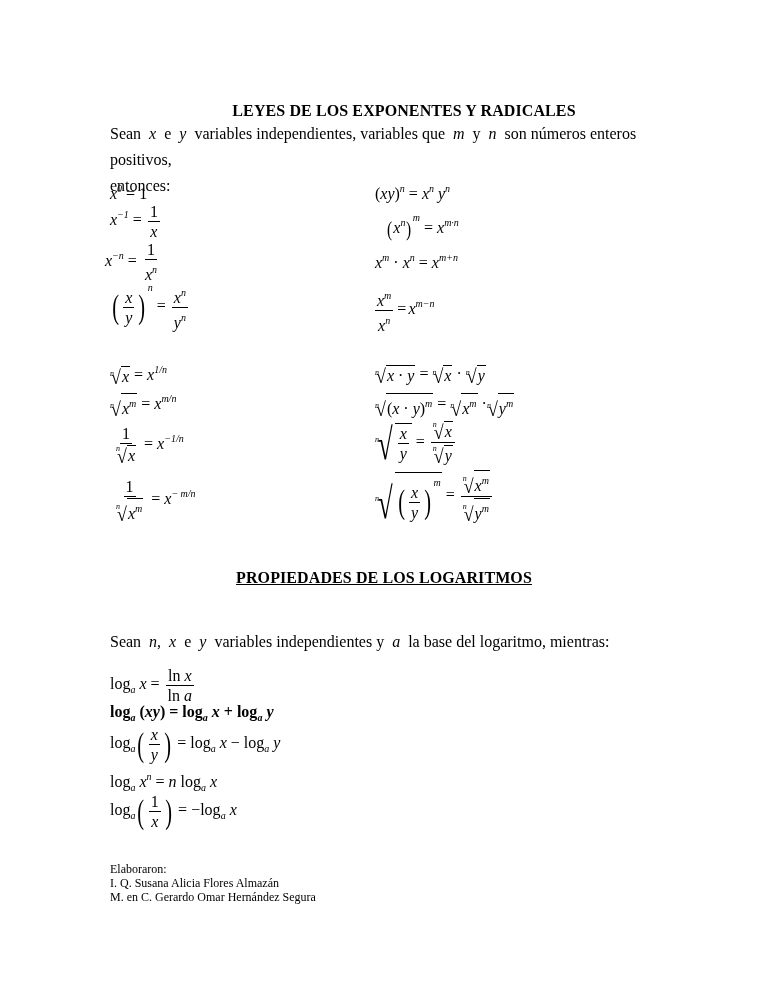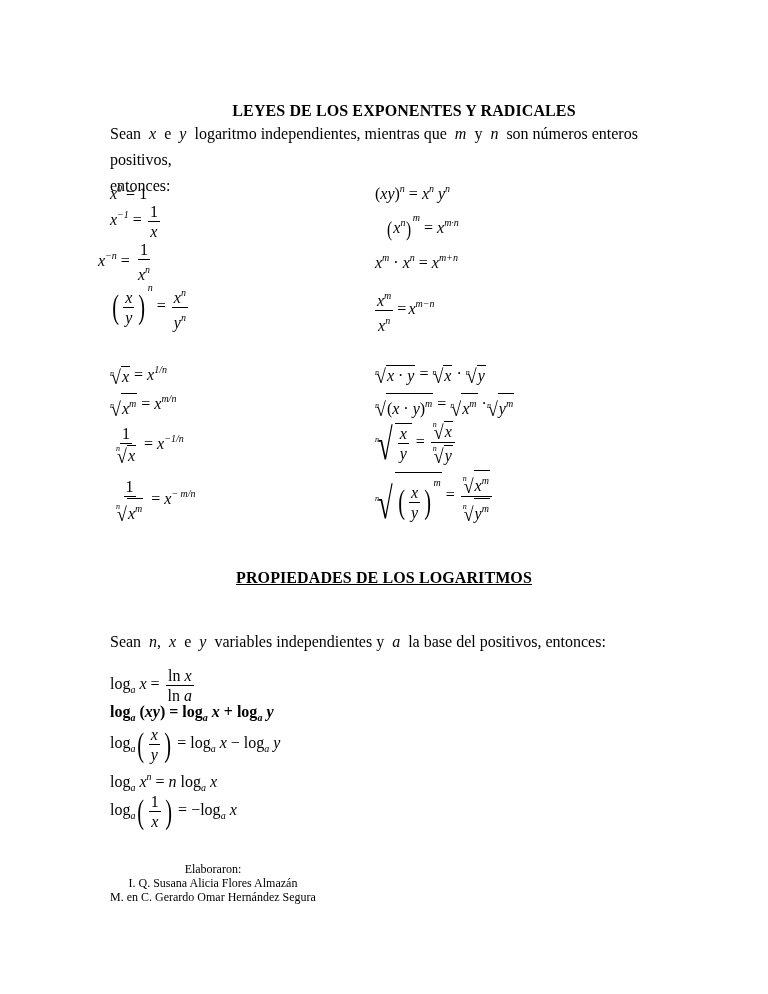--- a/index.html
+++ b/index.html
@@ -29,40 +29,40 @@
 </head>
 <body>
 
 <div class="abs title" style="top:102px;margin-left:20px;">LEYES DE LOS EXPONENTES Y RADICALES</div>
 
 <div class="abs para" style="top:121px;">
   <span>Sean</span>&nbsp;
   <span class="i">x</span>&nbsp;
   <span>e</span>&nbsp;
   <span class="i">y</span>&nbsp;
-  <span>logaritmo independientes, mientras que</span>&nbsp;
+  <span>variables independientes, variables que</span>&nbsp;
   <span class="i">m</span>&nbsp;
   <span>y</span>&nbsp;
   <span class="i">n</span>&nbsp;
   <span>son números enteros positivos,</span><br>
   <span>entonces:</span>
 </div>
 
 <div class="abs m" style="left:110px; top:184px;">
   <span class="i">x</span><span class="sup">0</span><span class="eq">=</span><span>1</span>
 </div>
 
 <div class="abs m" style="left:110px; top:203px;">
   <span class="i">x</span><span class="sup">−1</span><span class="eq">=</span><span class="frac">
       <span class="num">1</span>
       <span class="den i">x</span>
     </span>
 </div>
 
-<div class="abs m" style="left:98px; top:241px;">
+<div class="abs m" style="left:105px; top:241px;">
   <span class="i">x</span><span class="sup">−n</span><span class="eq">=</span><span class="frac">
       <span class="num">1</span>
       <span class="den"><span class="i">x</span><span class="sup">n</span></span>
     </span>
 </div>
 
 <div class="abs m" style="left:110px; top:283px;">
   <span class="paren">(</span><span class="frac">
       <span class="num i">x</span>
       <span class="den i">y</span>
@@ -208,21 +208,21 @@
 <div class="abs title" style="top:569px;text-decoration:underline;">PROPIEDADES DE LOS LOGARITMOS</div>
 
 <div class="abs para" style="top:629px;">
   <span>Sean</span>&nbsp;
   <span class="i">n</span><span>,</span>&nbsp;
   <span class="i">x</span>&nbsp;
   <span>e</span>&nbsp;
   <span class="i">y</span>&nbsp;
   <span>variables independientes y</span>&nbsp;
   <span class="i">a</span>&nbsp;
-  <span>la base del positivos, entonces:</span>
+  <span>la base del logaritmo, mientras:</span>
 </div>
 
 <div class="abs m" style="left:110px; top:667px;">
   <span>log</span><span class="sub">a</span>&nbsp;<span class="i">x</span><span class="eq">=</span><span class="frac">
       <span class="num"><span>ln</span>&nbsp;<span class="i">x</span></span>
       <span class="den"><span>ln</span>&nbsp;<span class="i">a</span></span>
     </span>
 </div>
 
 <div class="abs m" style="left:110px; top:704px;font-weight:bold;">
@@ -240,17 +240,17 @@
   <span>log</span><span class="sub">a</span>&nbsp;<span class="i">x</span><span class="sup">n</span><span class="eq">=</span><span class="i">n</span>&nbsp;<span>log</span><span class="sub">a</span>&nbsp;<span class="i">x</span>
 </div>
 
 <div class="abs m" style="left:110px; top:793px;">
   <span>log</span><span class="sub">a</span><span class="paren">(</span><span class="frac">
       <span class="num">1</span>
       <span class="den i">x</span>
     </span><span class="paren">)</span><span class="eq">=</span><span>−</span><span>log</span><span class="sub">a</span>&nbsp;<span class="i">x</span>
 </div>
 
-<div class="abs footer" style="top:862px;text-align:center;">
+<div class="abs footer" style="top:862px;">
   <div>Elaboraron:</div>
   <div>I. Q. Susana Alicia Flores Almazán</div>
   <div>M. en C. Gerardo Omar Hernández Segura</div>
 </div>
 
 </body></html>

